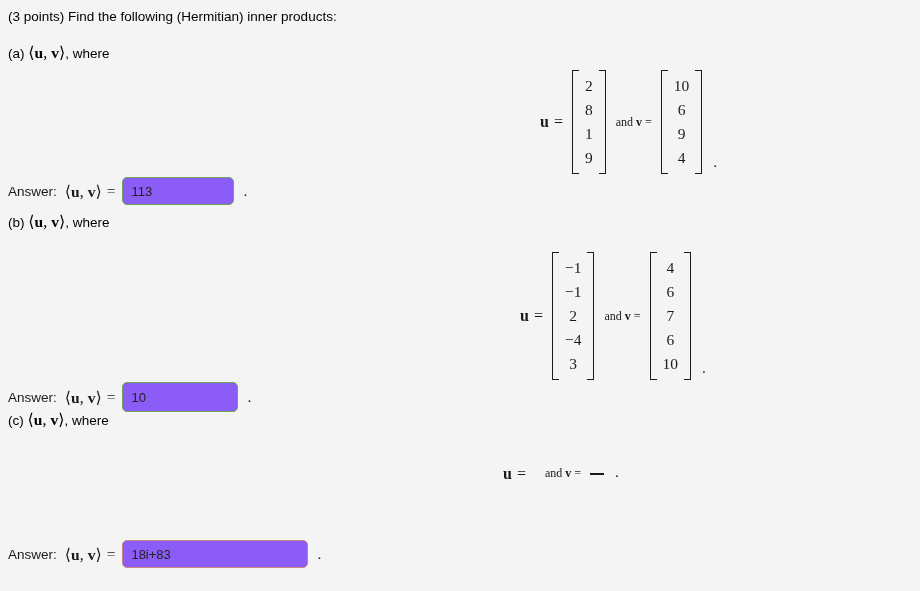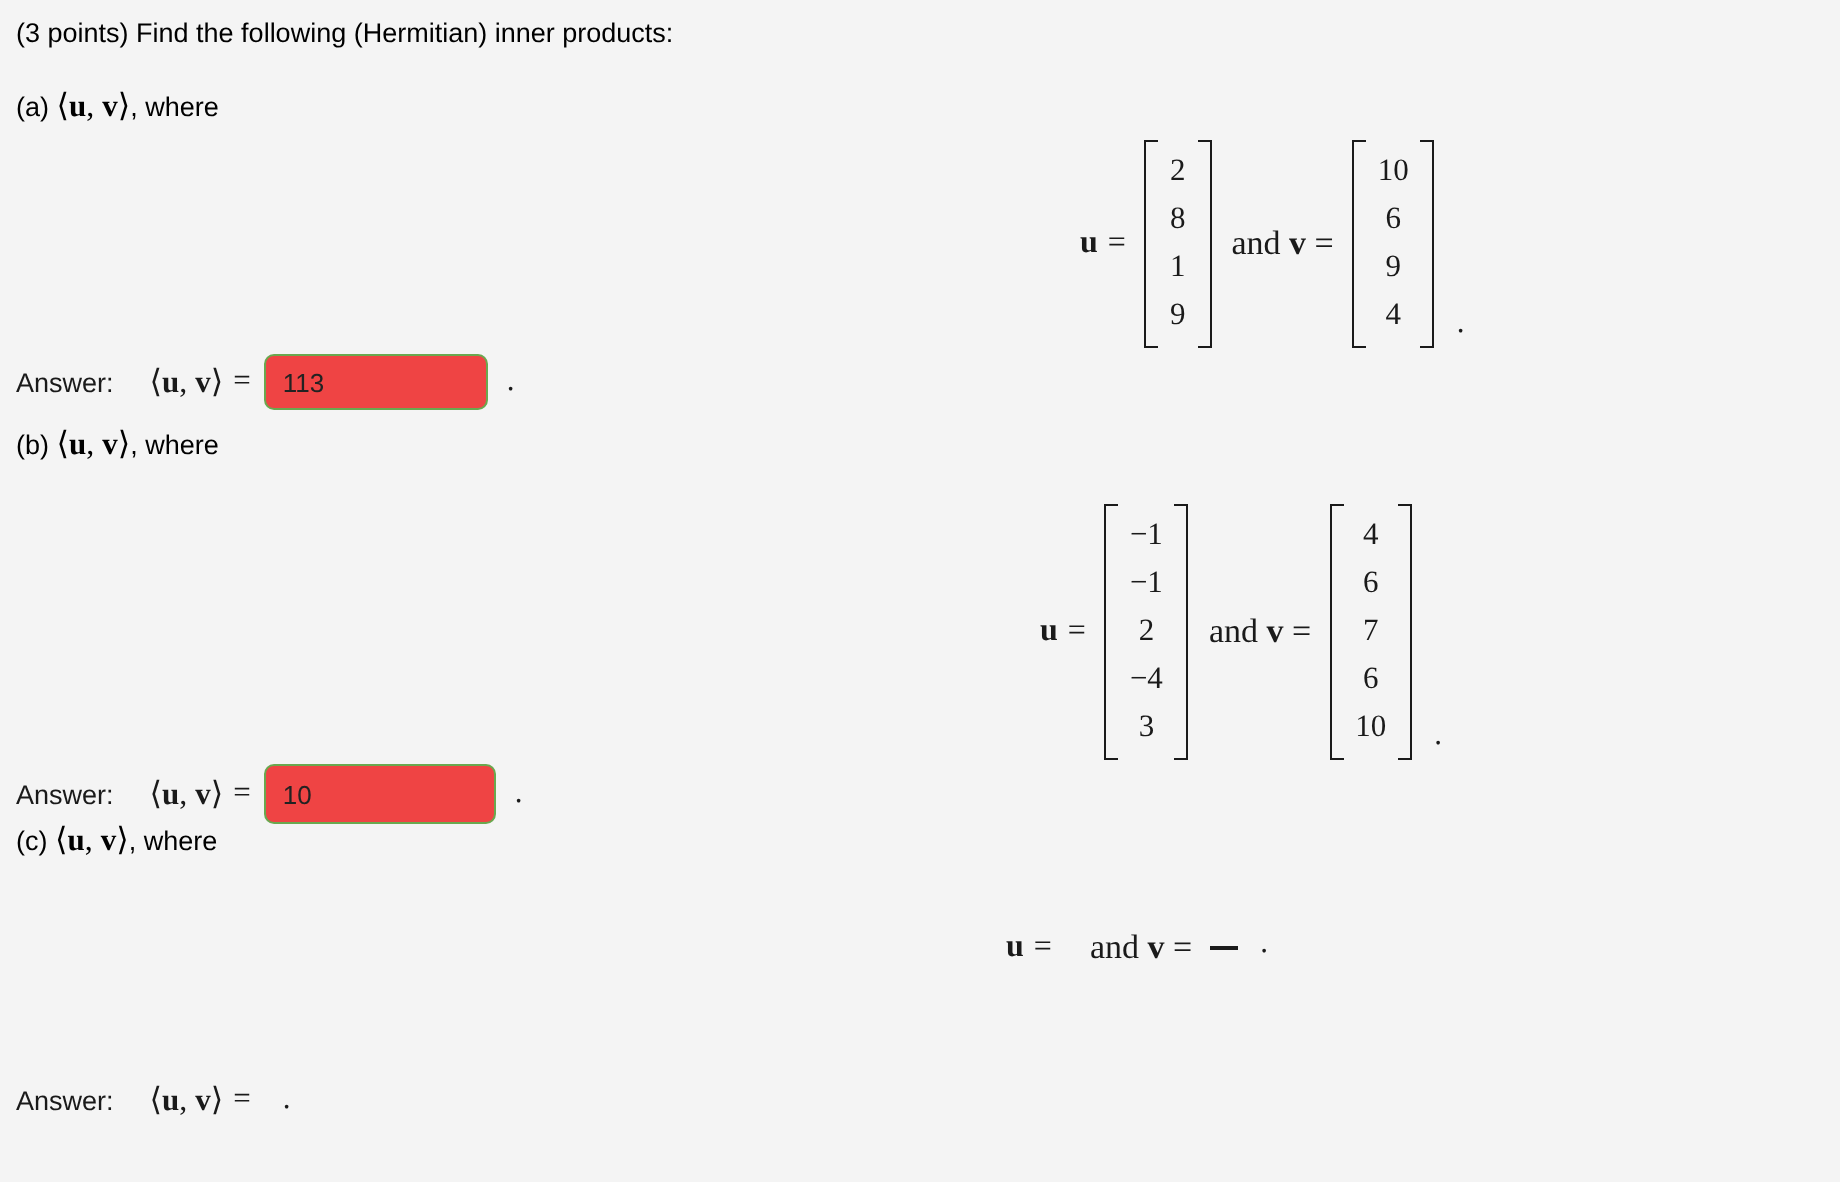--- a/index.html
+++ b/index.html
@@ -47,34 +47,34 @@
     align-items: center;
     white-space: nowrap;
   }
   .row-a { top: 177px; }
   .row-b { top: 382px; }
   .row-c { top: 540px; }
 
   .answer-label {
     font-size: 13.5px;
     color: #1a1a1a;
-    margin-right: 18px;
+    margin-right: 8px;
   }
   .answer-math {
     margin-right: 5px;
     text-align: right;
   }
   .eq-sign {
     font-family: "Liberation Serif", "DejaVu Serif", serif;
     font-size: 15.5px;
     margin-right: 7px;
   }
 
   .answer-input {
-    background: #ef4444;
+    background: #8b5cf6;
     border: 1px solid #6aa84f;
     border-radius: 5px;
     height: 28px;
     box-sizing: border-box;
     padding: 0 8px;
     font-family: "Liberation Sans", sans-serif;
     font-size: 13px;
     color: #222222;
     outline: none;
     display: flex;
@@ -112,21 +112,21 @@
     font-size: 16px;
     margin-right: 5px;
   }
   .assign {
     font-family: "Liberation Serif", "DejaVu Serif", serif;
     font-size: 16px;
     margin-right: 9px;
   }
   .conj {
     font-family: "Liberation Serif", "DejaVu Serif", serif;
-    font-size: 17px;
+    font-size: 12px;
     margin: 0 9px 0 10px;
   }
   .conj b { font-weight: bold; }
 
   
   .vec {
     display: flex;
     align-items: stretch;
   }
   .brk {
@@ -263,14 +263,15 @@
     <span class="brk brk-l"></span>
     <span class="brk brk-r"></span>
   </span>
   <span class="period">.</span>
 </div>
 
 <div class="answer-row row-c">
   <span class="answer-label">Answer:</span>
   <span class="ang answer-math">⟨<b class="m-bold">u</b>,&nbsp;<b class="m-bold">v</b>⟩</span>
   <span class="eq-sign">=</span>
+  <div class="answer-input incorrect w-c">18i+83</div>
   <span class="trail-dot">.</span>
 </div>
 
 </body></html>

